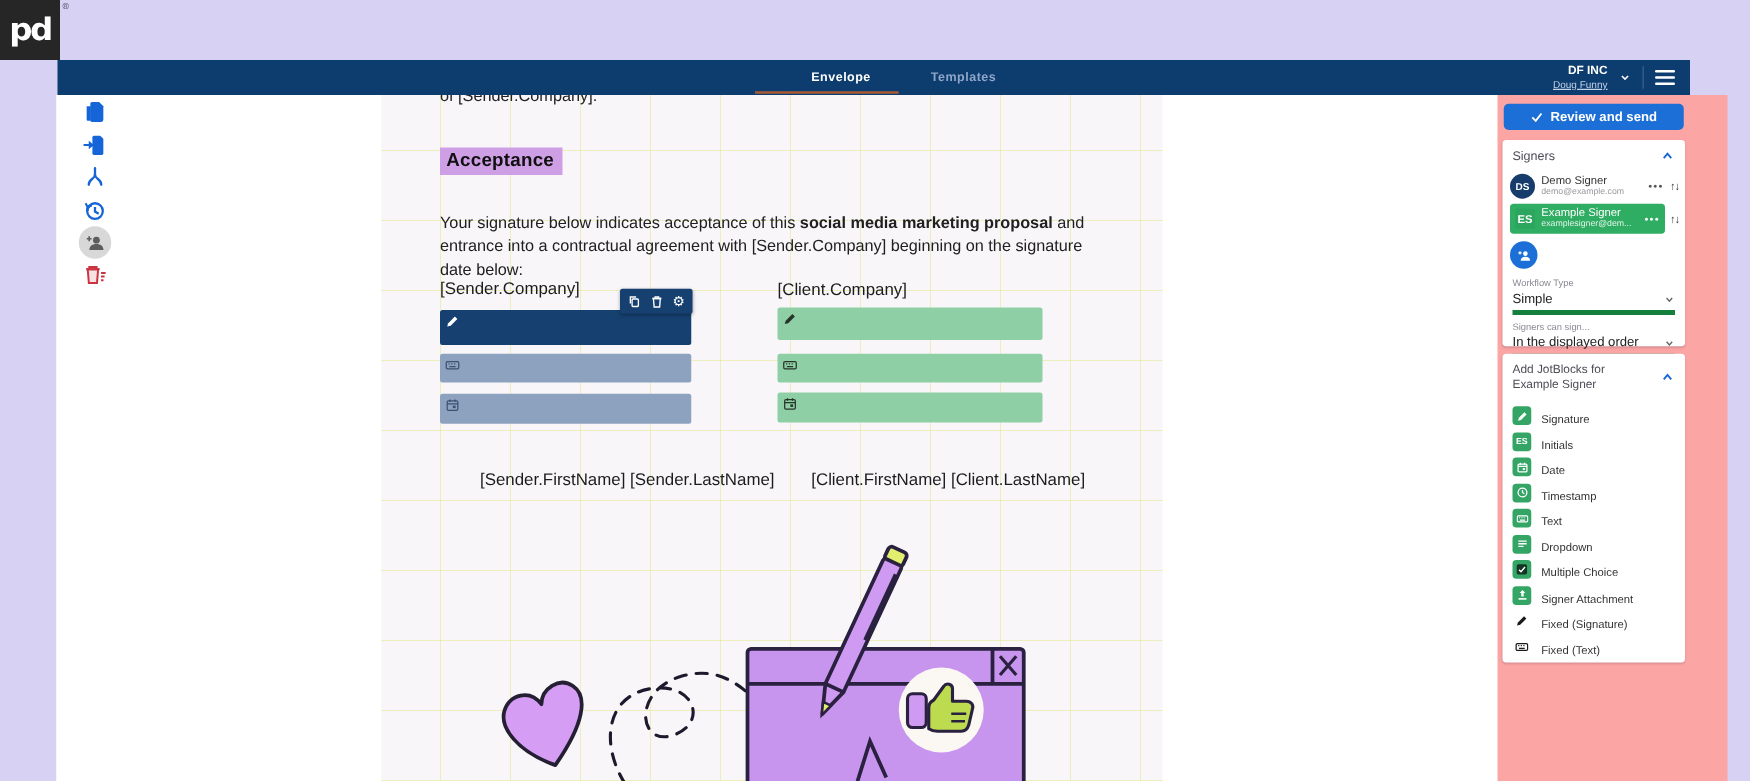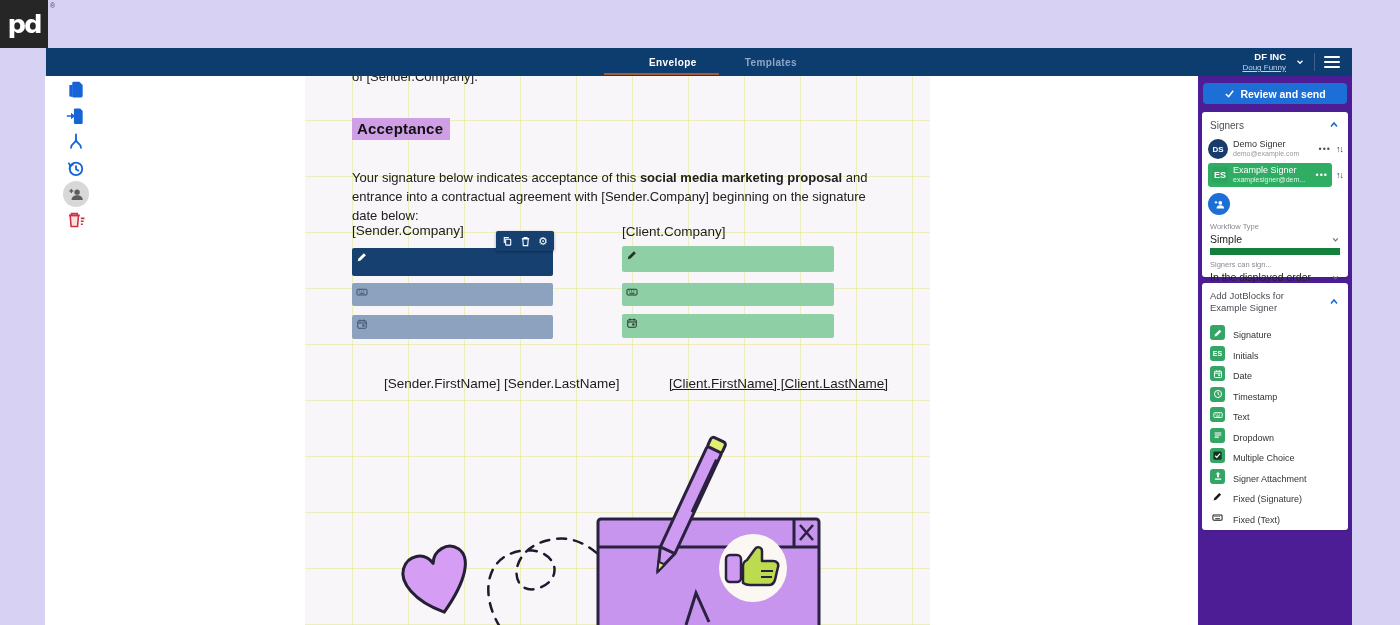--- a/index.html
+++ b/index.html
@@ -58,21 +58,21 @@
   .f-slate { background:#8da2be; }
   .f-green { background:#8ecfa5; }
 
   .field-toolbar { left:191px; top:155px; width:58px; height:20px; background:#16406f; border-radius:2px;
     display:flex; align-items:center; justify-content:center; gap:7px; z-index:5;
     box-shadow:0 1px 3px rgba(0,0,0,.35); }
   .field-toolbar .ticon { display:flex; cursor:pointer; }
   .gear-glyph { color:#fff; font-size:11px; line-height:1; cursor:pointer; font-family:"DejaVu Sans", sans-serif; }
 
   
-  #right-panel { position:absolute; left:1153px; top:0; width:154px; height:549px; background:#4c1d95; }
+  #right-panel { position:absolute; left:1153px; top:0; width:184px; height:549px; background:#fca5a5; }
   .review-btn { position:absolute; left:5px; top:7px; width:144px; height:21px; background:#1b6fd6; border:none;
     border-radius:4px; color:#fff; font-size:10.5px; font-weight:bold; display:flex; align-items:center;
     justify-content:center; gap:5px; cursor:pointer; font-family:"Liberation Sans", sans-serif; }
   .panel-card { position:absolute; left:4px; width:146px; background:#fff; border-radius:3px;
     box-shadow:0 1px 2px rgba(40,40,60,.18); }
   #card-signers { top:36px; height:165px; }
   #card-jotblocks { top:207px; padding-bottom:5px; }
   .card-head { display:flex; justify-content:space-between; align-items:center; padding:7px 8px 5px 8px; }
   .card-head .hd { font-size:10px; color:#4c4c55; }
   .card-head .hd2 { font-size:9.5px; color:#4c4c55; line-height:1.3; }
@@ -90,21 +90,21 @@
     padding:2px 4px; flex:1; min-width:0; cursor:pointer; }
   .green-box .es { color:#fff; font-size:9px; font-weight:bold; background:#27995655; border-radius:2px; padding:3px 2px; }
   .green-box .sig-name { color:#fff; }
   .green-box .sig-email { color:#e2f3e8; }
   .green-box .dots { color:#fff; }
   .add-signer-btn { width:22px; height:22px; border-radius:50%; background:#1b6fd6; border:none;
     margin:5px 0 2px 6px; display:flex; align-items:center; justify-content:center; cursor:pointer; }
   .form-group { padding:5px 8px 0 8px; }
   .form-label { font-size:7.5px; color:#8a8a95; }
   .select-row { display:flex; justify-content:space-between; align-items:center;
-    border-bottom:7px solid #15803d; padding:2px 0 3px 0; cursor:pointer; }
+    border-bottom:4px solid #15803d; padding:2px 0 3px 0; cursor:pointer; }
   .select-row .val { font-size:10.5px; color:#222; }
 
   .jb-row { display:flex; align-items:flex-end; gap:8px; height:20.5px; padding:0 8px; cursor:pointer; }
   .jb-ic { width:15px; height:15px; border-radius:3px; background:#35a566; display:flex;
     align-items:center; justify-content:center; flex:0 0 auto; }
   .jb-ic.noBg { background:transparent; }
   .jb-ic .es { color:#fff; font-size:7px; font-weight:bold; }
   .jb-label { font-size:9px; color:#333; }
 </style>
 </head>
@@ -251,21 +251,21 @@
     <div class="jfield f-green abs" style="left:317px; top:238px; width:212px; height:24px;">
       <svg class="fic" width="12" height="12" viewBox="0 0 24 24">
           <rect x="3.5" y="5.5" width="17" height="15" rx="2" fill="none" stroke="#26342a" stroke-width="2"></rect>
           <path d="M8 3v4M16 3v4M3.5 10h17" stroke="#26342a" stroke-width="2"></path>
           <rect x="12.5" y="13" width="4.5" height="4" fill="#26342a"></rect>
         </svg>
     </div>
 
     <div class="names">
       <span class="abs" style="left:47px; top:300px;">[Sender.FirstName] [Sender.LastName]</span>
-      <span class="abs" style="left:332px; top:300px;text-decoration:underline;">[Client.FirstName] [Client.LastName]</span>
+      <span class="abs" style="left:312px; top:300px;">[Client.FirstName] [Client.LastName]</span>
     </div>
 
     <svg class="abs" style="left:0; bottom:0;" width="625" height="200" viewBox="0 0 625 200">
 
       <g transform="rotate(-14 132 158)">
         <path d="M132 188 C105 170 96 148 103 136 C110 124 127 124 133 138 C136 126 152 120 161 130 C171 141 162 162 132 188 Z" fill="#d59df3" stroke="#241f33" stroke-width="3" stroke-linejoin="round"></path>
       </g>
 
       <path d="M195 202 C175 170 180 132 215 126 C250 120 262 153 234 163 C206 173 200 128 240 116 C282 104 300 140 322 156 L349 148" fill="none" stroke="#1e1a2e" stroke-width="2.5" stroke-dasharray="9 8" stroke-linecap="round"></path>
 

